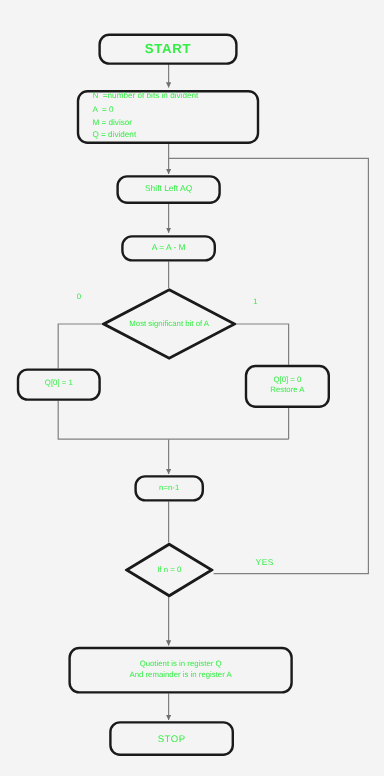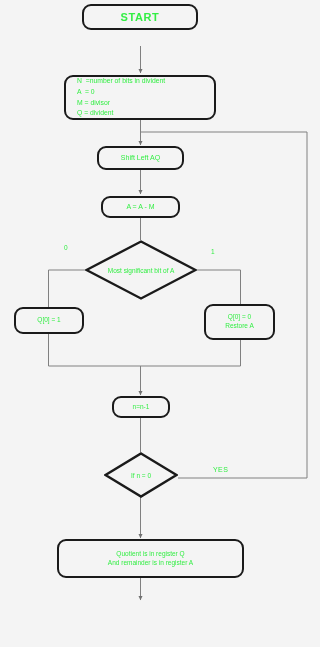--- a/index.html
+++ b/index.html
@@ -122,21 +122,21 @@
       <line x1="140.5" y1="418" x2="140.5" y2="452"></line>
 
       <line x1="140.5" y1="497" x2="140.5" y2="538" marker-end="url(#arrow)"></line>
 
       <path d="M178,478 L307,478 L307,132 L140.5,132"></path>
 
       <line x1="140.5" y1="578" x2="140.5" y2="600" marker-end="url(#arrow)"></line>
     </g>
   </svg>
 
-  <div class="node rbox lbl-start" style="left:82px; top:4px; width:116px; height:26px;">
+  <div class="node rbox lbl-start" style="left:82px; top:28px; width:116px; height:26px;">
     <span>START</span>
   </div>
 
   <div class="node rbox lbl-init" style="left:64px; top:75px; width:152px; height:45px;">
     <span>N  =number of bits in divident
 A  = 0
 M = divisor
 Q = divident</span>
   </div>
 
@@ -178,14 +178,17 @@
     <div class="diamond-text">If n = 0</div>
   </div>
 
   <div class="edge-label yes" style="left:213px; top:466px;">YES</div>
 
   <div class="node rbox lbl-small" style="left:57px; top:539px; width:187px; height:39px; flex-direction:column;">
     <span>Quotient is in register Q</span>
     <span>And remainder is in register A</span>
   </div>
 
+  <div class="node rbox lbl-stop" style="left:91px; top:601px; width:104px; height:29px;">
+    <span>STOP</span>
+  </div>
 
 </div>
 
 </body></html>

